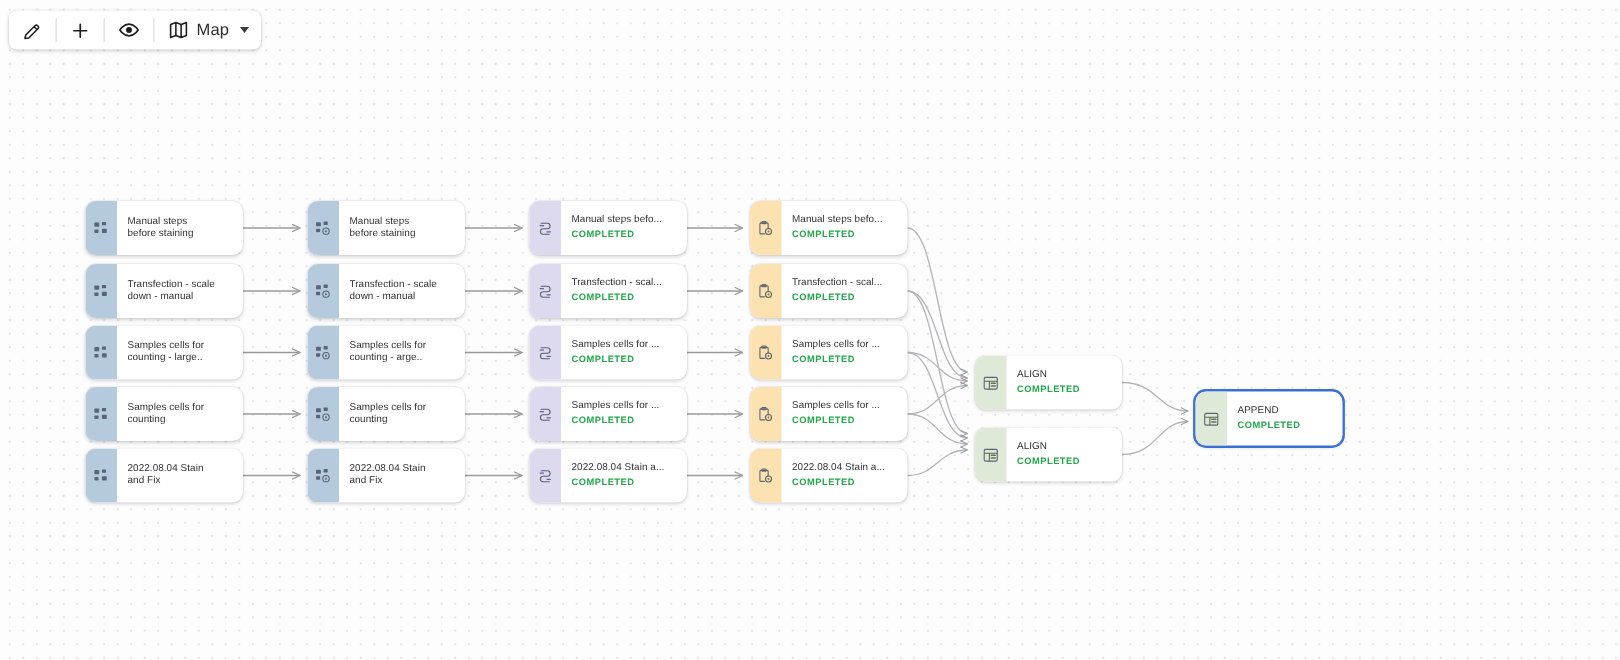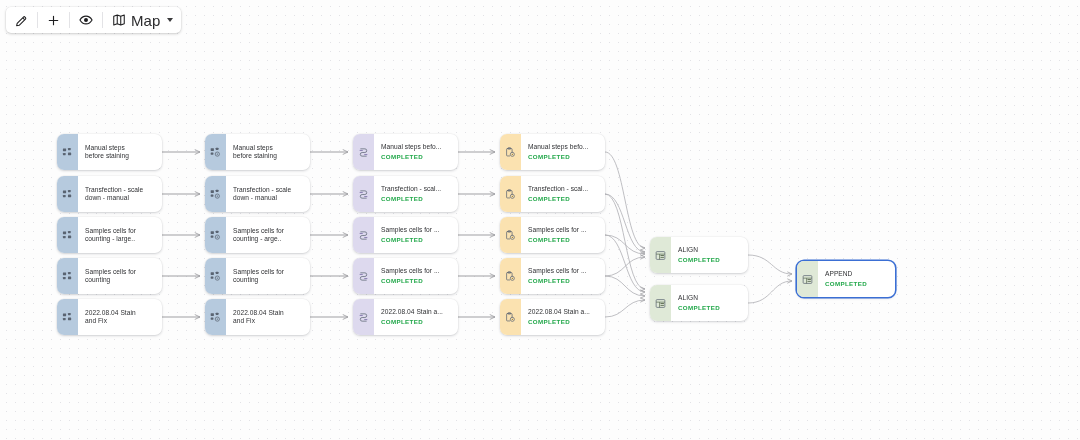--- a/index.html
+++ b/index.html
@@ -42,21 +42,21 @@
     background: #e3e3e6;
     margin: 5px 0;
     flex: 0 0 1px;
   }
   .tb-map {
     display: flex; align-items: center; gap: 5px;
     padding: 0 8px 0 9px;
     cursor: pointer;
   }
   .tb-map-label {
-    font-size: 15px;
+    font-size: 11px;
     color: #2c2c2e;
     letter-spacing: .1px;
   }
   .caret {
     width: 0; height: 0;
     border-left: 3.6px solid transparent;
     border-right: 3.6px solid transparent;
     border-top: 4.2px solid #3a3a3c;
     margin-left: 2px;
   }

